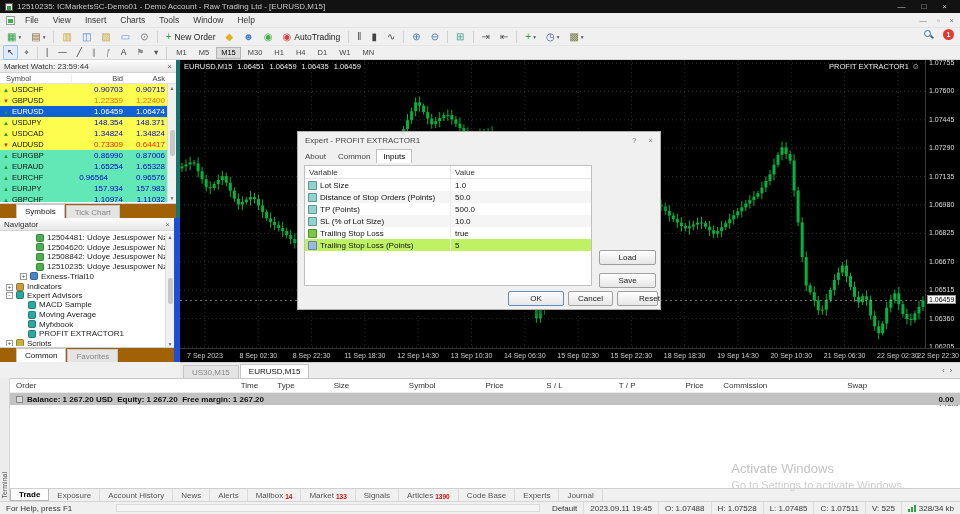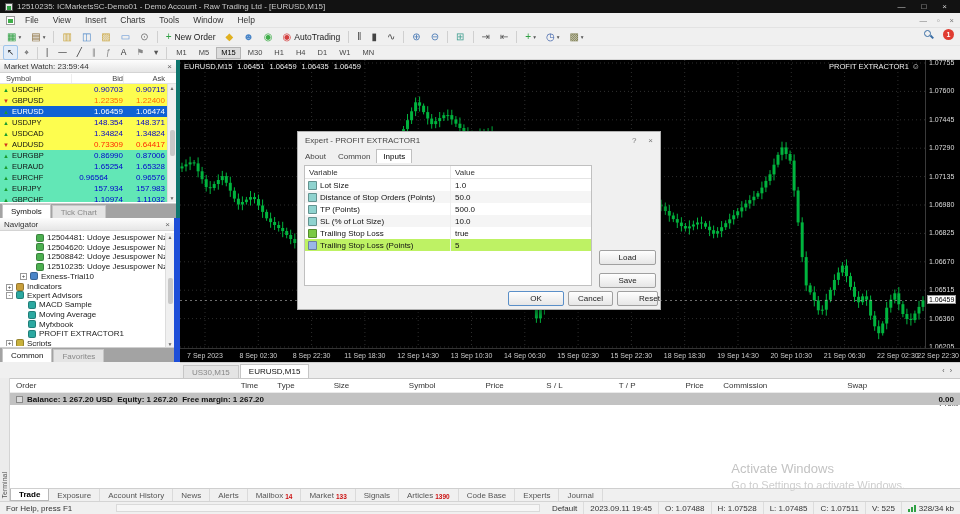--- a/index.html
+++ b/index.html
@@ -54,21 +54,21 @@
   .mw-rows { position:relative; height:118px; overflow:hidden; margin-right:9px; }
   .mw-row { height:11px; display:flex; align-items:center; font-size:8px; }
   .mw-sym { flex:1; display:flex; align-items:center; gap:2px; padding-left:3px; color:#111; font-size:7.5px; }
   .mw-arrow { width:7px; font-size:6px; line-height:1; }
   .mw-bid { width:52px; text-align:right; }
   .mw-ask { width:44px; text-align:right; padding-right:2px; }
   .mw-row.selected .mw-sym { color:#fff; }
   .vscroll { position:absolute; right:0; width:9px; background:#f0f0f0; border-left:1px solid #ddd; display:flex; flex-direction:column; align-items:center; justify-content:space-between; color:#666; font-size:5px; padding:1px 0; }
   .vscroll .thumb { width:5px; flex:0 0 26px; background:#c8c8c8; border-radius:2px; }
   #mw-scroll { top:24px; height:118px; }
-  .panel-tabs { position:absolute; left:0; right:0; bottom:0; height:15px; background:#a3a3a3; border-top:1px solid #cfcfcf; display:flex; align-items:flex-end; padding-left:2px; }
+  .panel-tabs { position:absolute; left:0; right:0; bottom:0; height:15px; background:#a16207; border-top:1px solid #cfcfcf; display:flex; align-items:flex-end; padding-left:16px; }
   .tab { height:13px; padding:0 8px; display:flex; align-items:center; font-size:8px; color:#888; background:#e4e4e4; border:1px solid #c6c6c6; border-bottom:none; margin-right:1px; }
   .tab.active { background:#fff; color:#111; height:14px; }
 
   #navigator { position:absolute; left:0; top:218px; width:180px; height:144px; background:#fff; border-right:6px solid #1d4ed8; }
   .nav-tree { position:relative; height:115px; overflow:hidden; margin-right:9px; padding-top:2px; }
   .nav-item { height:9.6px; display:flex; align-items:center; font-size:8px; color:#222; white-space:nowrap; }
   .nav-expand { flex:0 0 7px; height:7px; border:1px solid #9a9a9a; background:#fff; font-size:6px; line-height:5px; text-align:center; margin-right:3px; color:#333; }
   .nav-icon { flex:0 0 8px; height:8px; border-radius:2px; margin-right:3px; border:1px solid rgba(0,0,0,.25); }
   #nav-scroll { top:15px; height:115px; }
 

